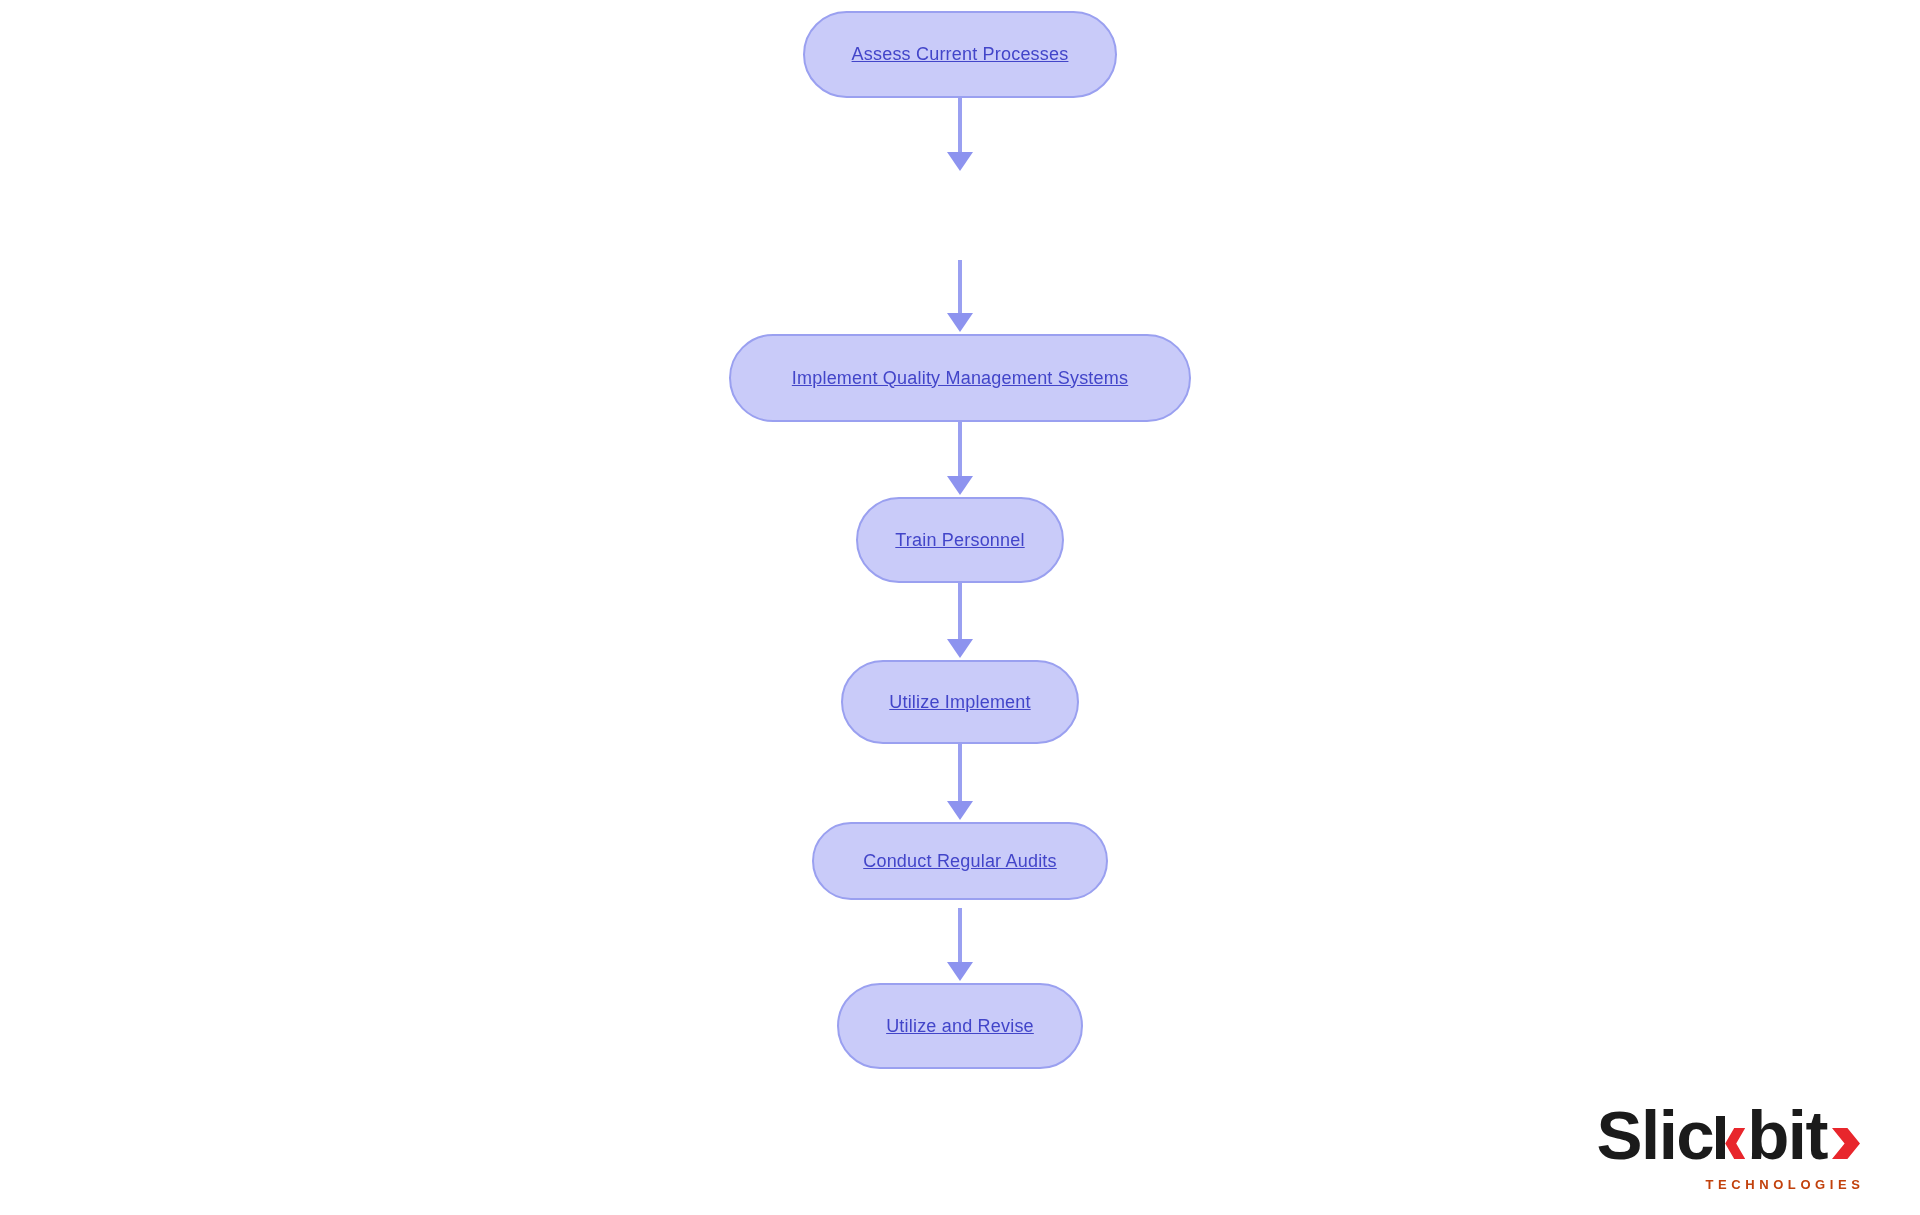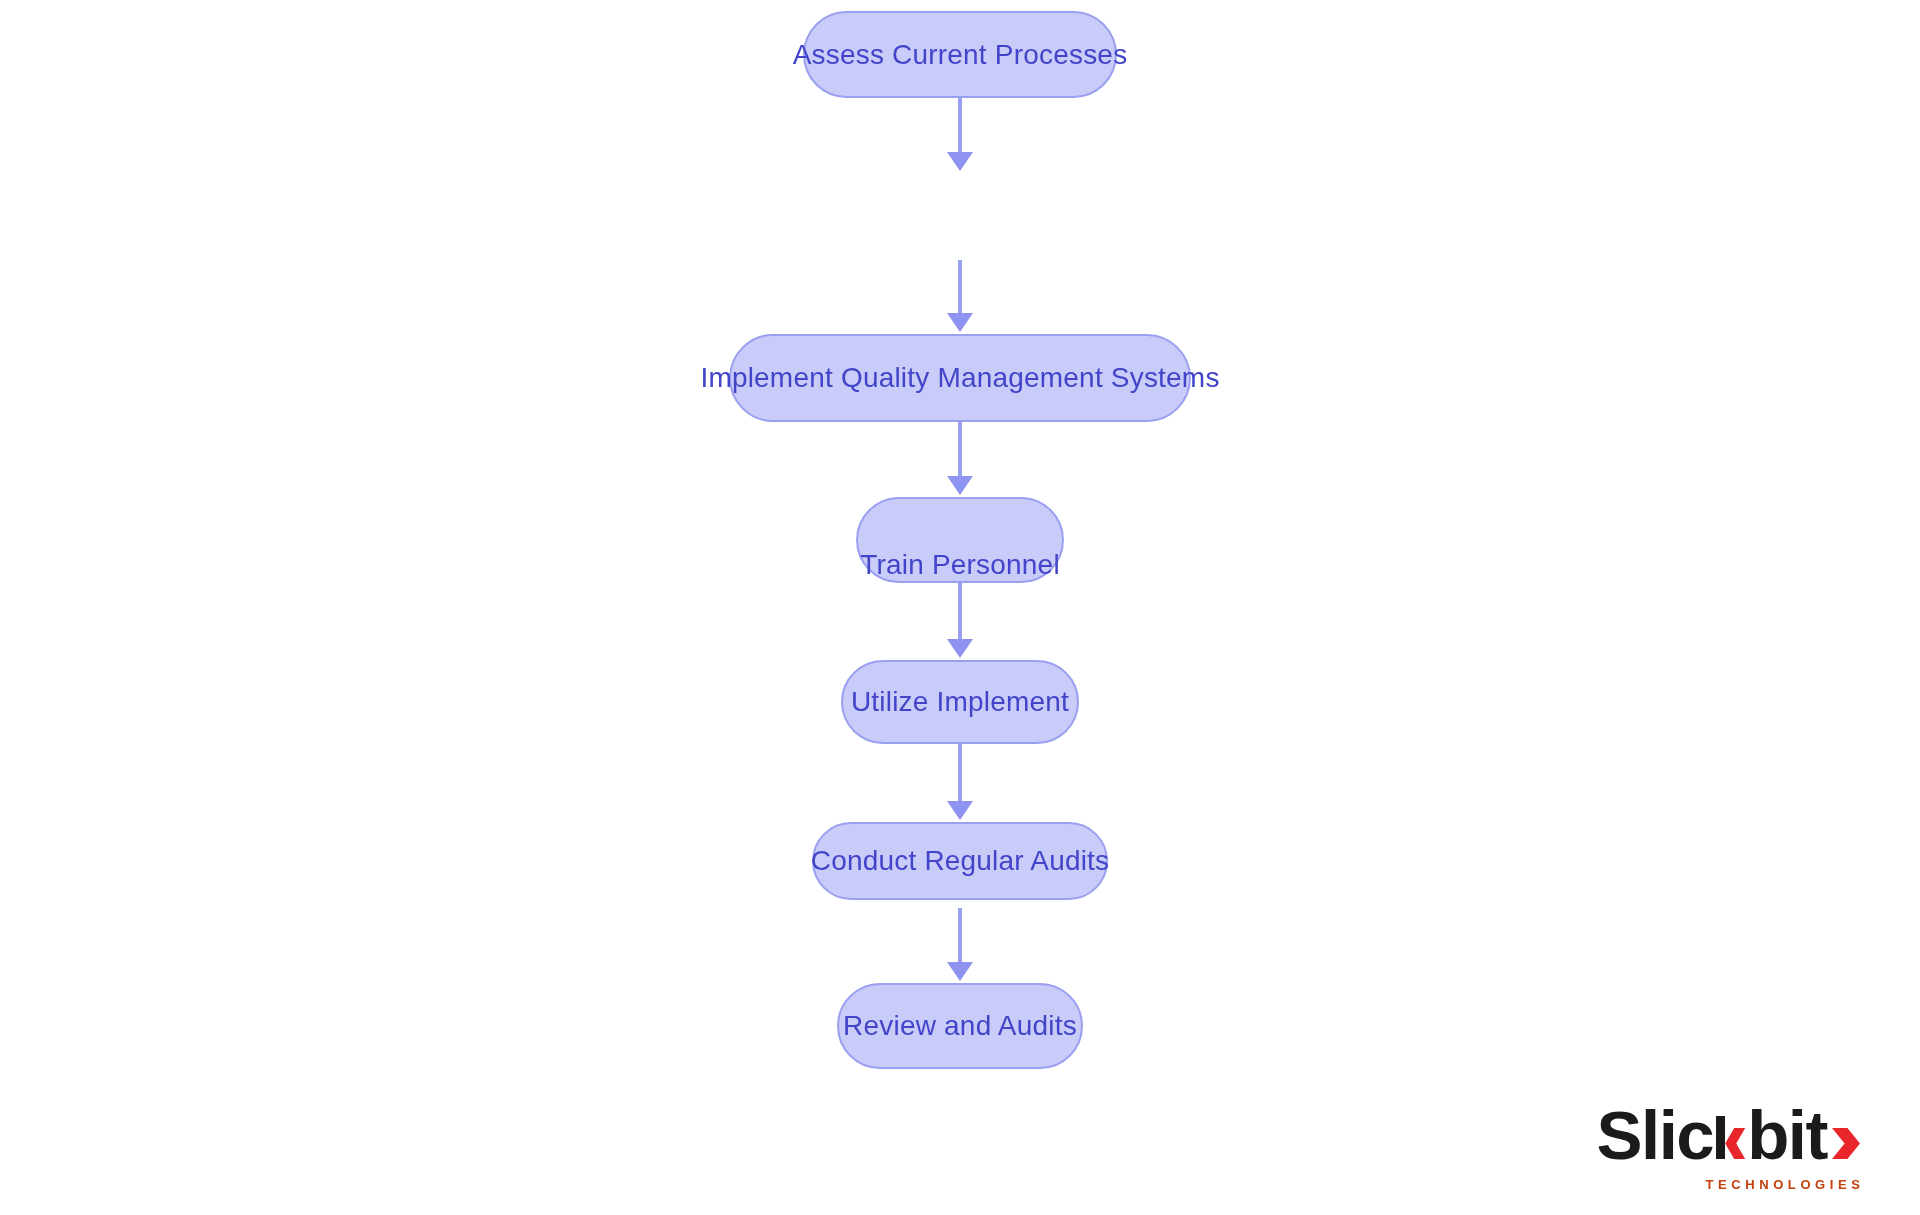--- a/index.html
+++ b/index.html
@@ -20,23 +20,24 @@
     background: #c9cbf9;
     border: 2px solid #9aa0f0;
     border-radius: 44px;
     box-sizing: border-box;
     display: flex;
     align-items: center;
     justify-content: center;
   }
   .node-label {
     color: #4245c9;
-    font-size: 28px;
+    font-size: 18px;
     letter-spacing: 0.2px;
     white-space: nowrap;
+    text-decoration: underline;
   }
 
   
   .arrow {
     position: absolute;
     left: 50%;
     transform: translateX(-50%);
     width: 28px;
     display: flex;
     flex-direction: column;
@@ -127,21 +128,21 @@
 
   <div class="node" style="top:334px;width:462px;height:88px;">
     <span class="node-label">Implement Quality Management Systems</span>
   </div>
 
   <div class="arrow" style="top:422px;height:73px;">
     <div class="arrow-line"></div>
     <div class="arrow-head"></div>
   </div>
 
-  <div class="node" style="top:497px;width:208px;height:86px;align-items:flex-end;">
+  <div class="node" style="top:497px;width:208px;height:86px;">
     <span class="node-label">Train Personnel</span>
   </div>
 
   <div class="arrow" style="top:583px;height:75px;">
     <div class="arrow-line"></div>
     <div class="arrow-head"></div>
   </div>
 
   <div class="node" style="top:660px;width:238px;height:84px;">
     <span class="node-label">Utilize Implement</span>
@@ -155,21 +156,21 @@
   <div class="node" style="top:822px;width:296px;height:78px;">
     <span class="node-label">Conduct Regular Audits</span>
   </div>
 
   <div class="arrow" style="top:908px;height:73px;">
     <div class="arrow-line"></div>
     <div class="arrow-head"></div>
   </div>
 
   <div class="node" style="top:983px;width:246px;height:86px;">
-    <span class="node-label">Review and Audits</span>
+    <span class="node-label">Utilize and Revise</span>
   </div>
 
   <div class="logo">
     <div class="logo-word">
       <span>Slic</span><span class="logo-k-stem"></span><span class="chev chev-left"></span><span>bit</span><span class="chev chev-right"></span>
     </div>
     <div class="logo-tagline">TECHNOLOGIES</div>
   </div>
 
 </div>

